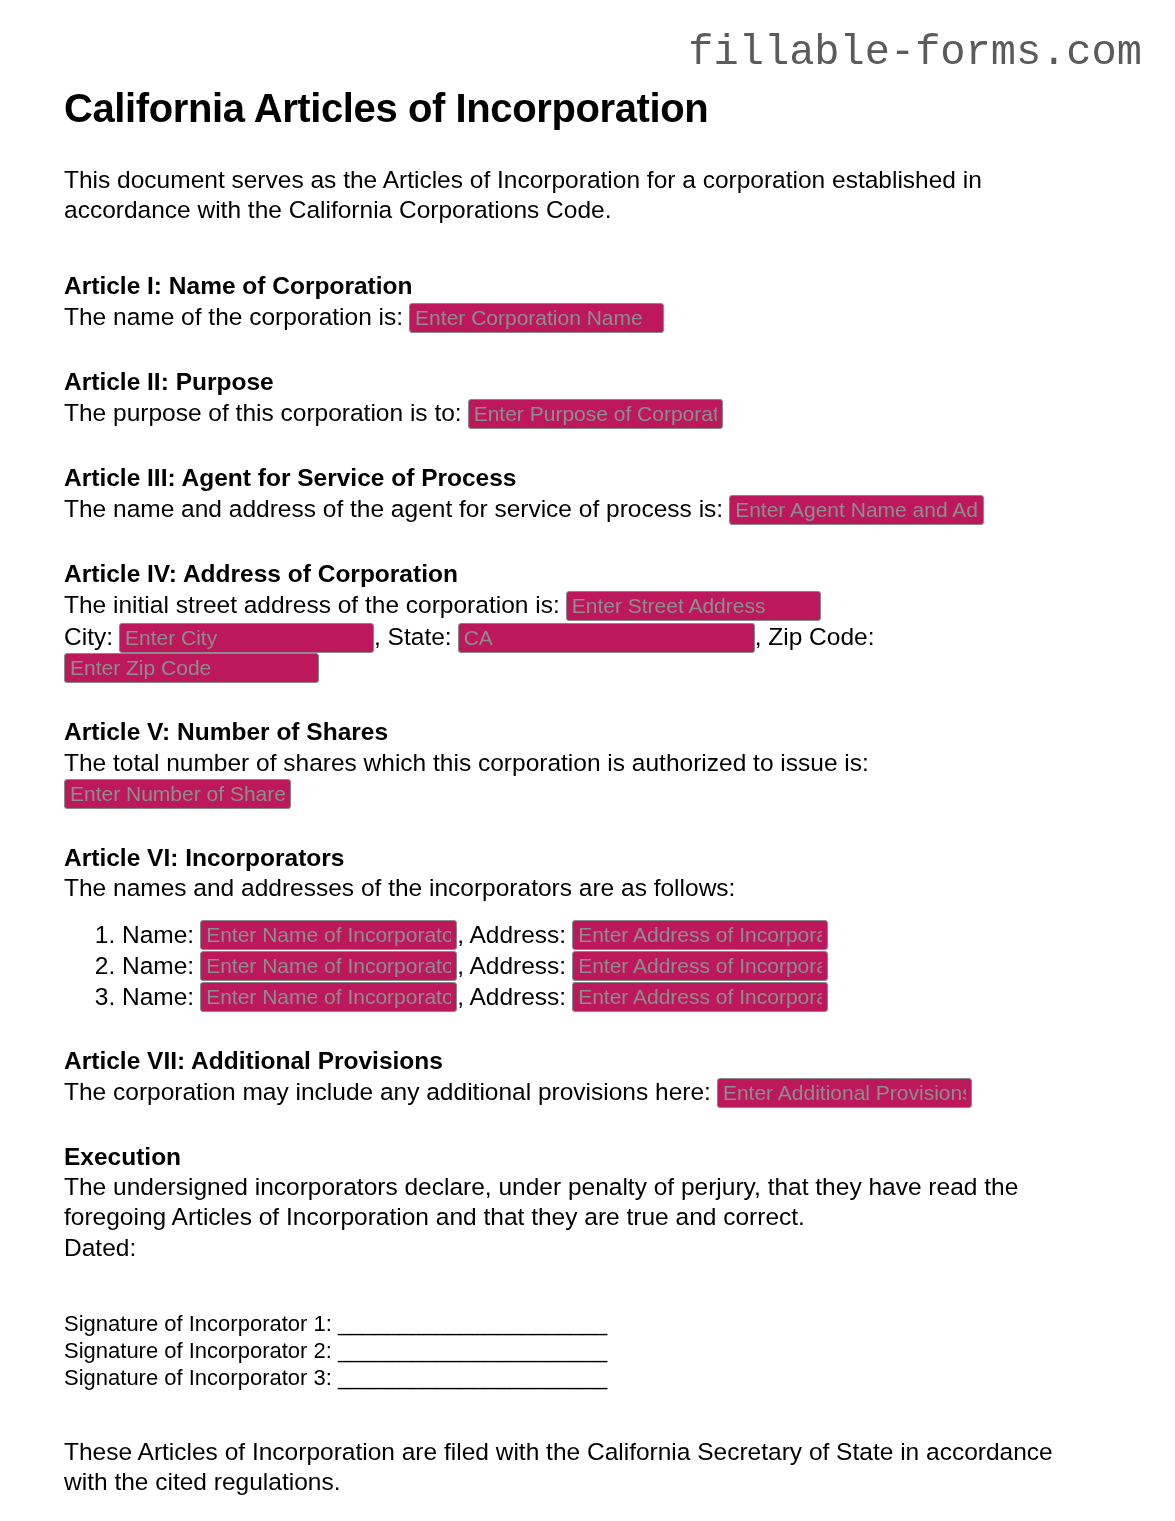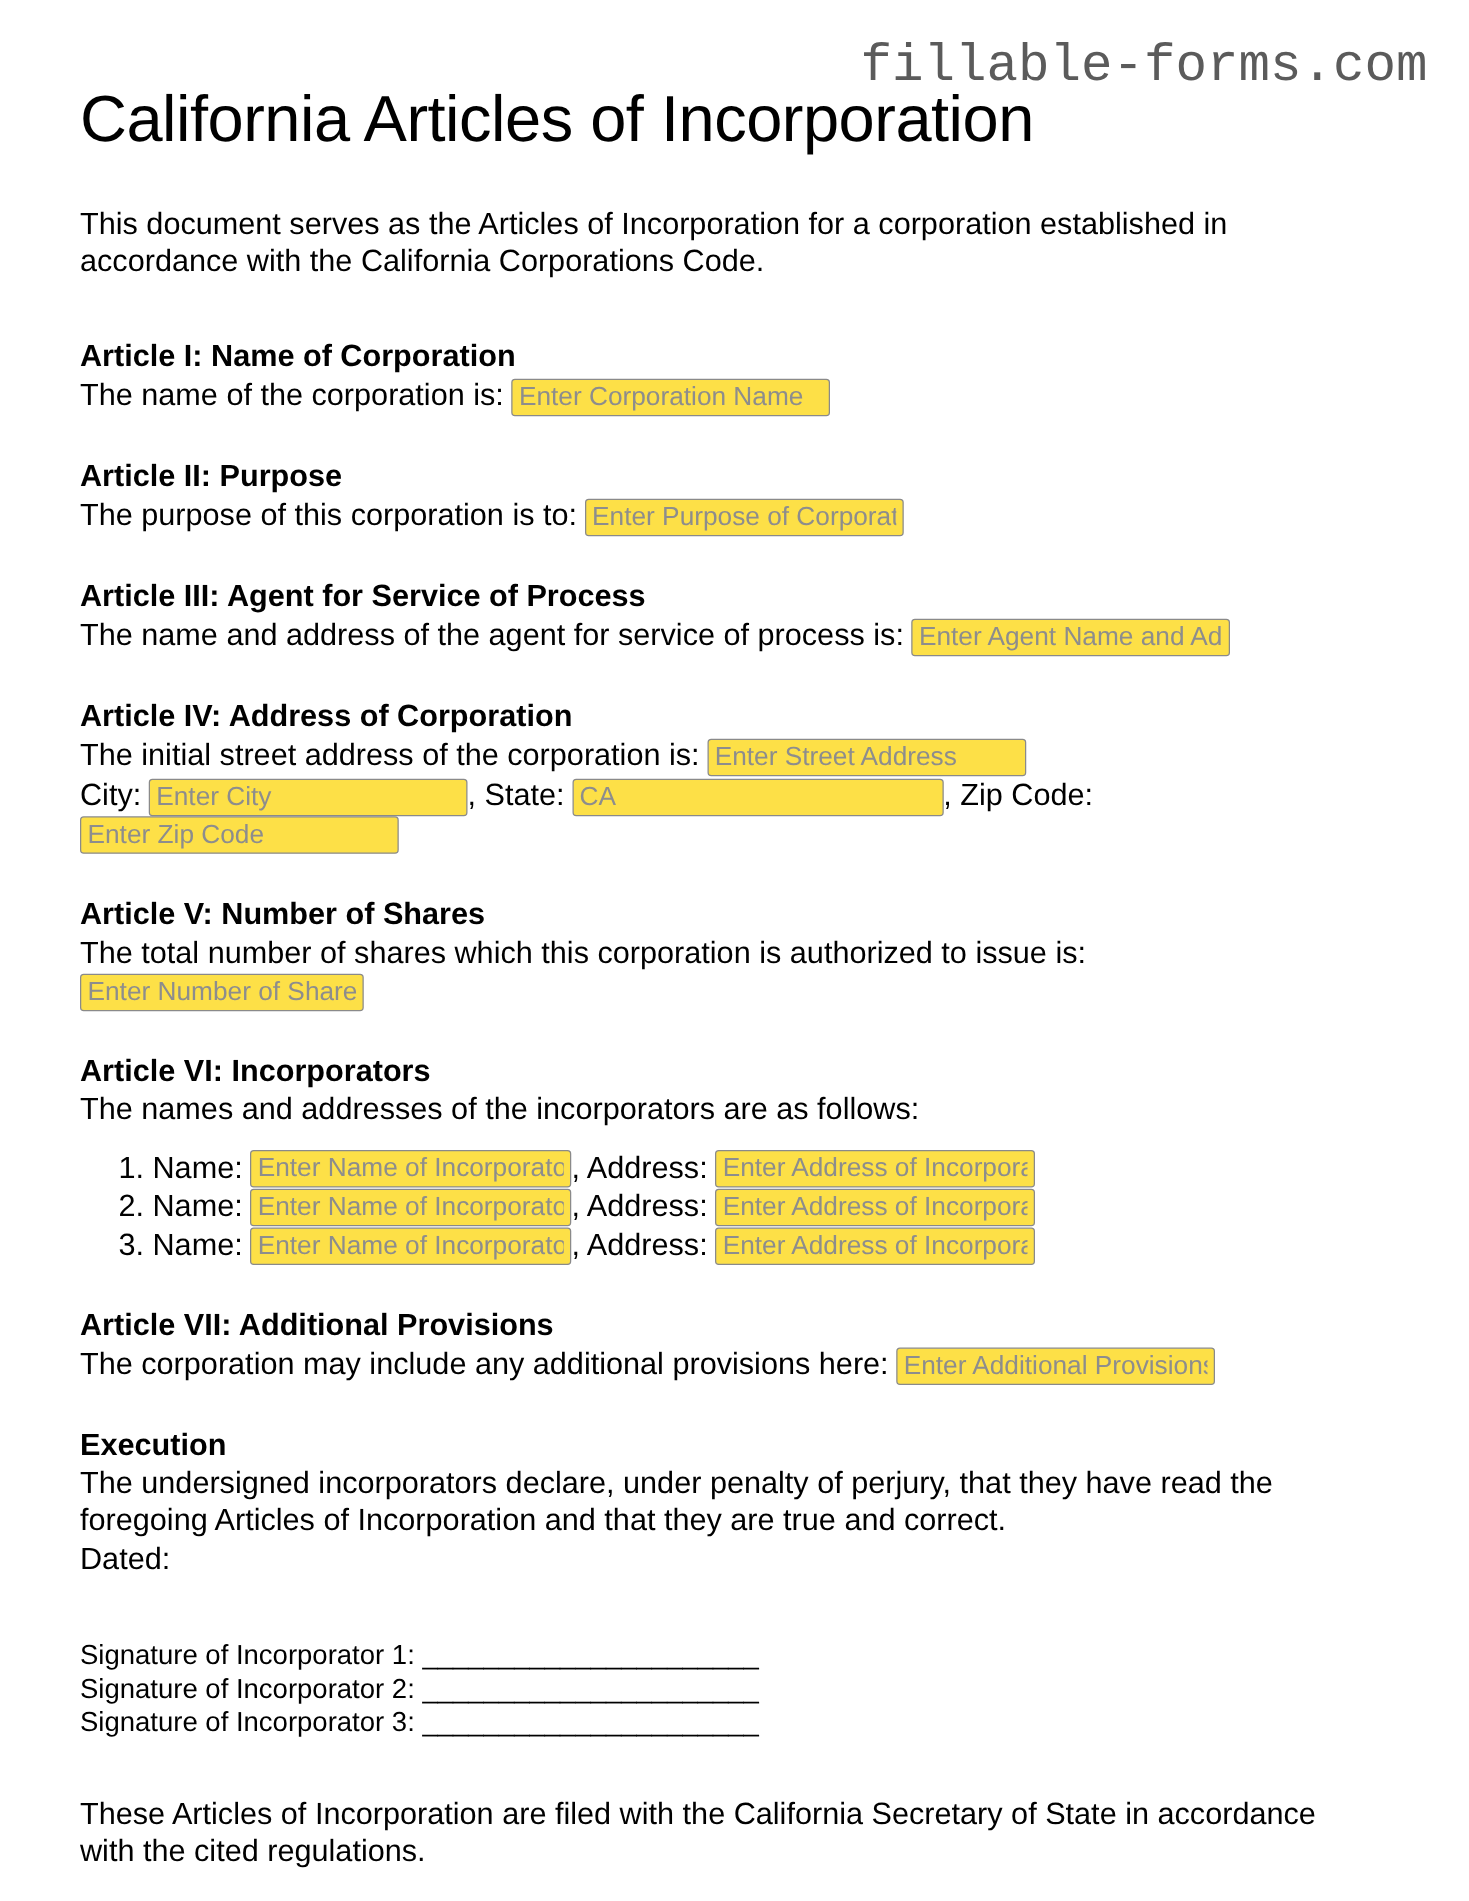--- a/index.html
+++ b/index.html
@@ -32,23 +32,23 @@
     letter-spacing: 0px;
     color: #5b5b5b;
     white-space: nowrap;
     line-height: 1;
   }
   h1.doc-title {
     margin: 0;
     padding: 0;
     position: absolute;
     left: 64px;
-    top: 68px;
-    font-size: 52px;
-    font-weight: normal;
+    top: 86px;
+    font-size: 40px;
+    font-weight: bold;
     letter-spacing: -0.4px;
     line-height: 1.1;
     white-space: nowrap;
   }
   .content {
     position: absolute;
     left: 64px;
     top: 165px;
     width: 1000px;
   }
@@ -76,21 +76,21 @@
     white-space: nowrap;
   }
   .line .txt { display: inline-block; }
 
   input.field {
     box-sizing: border-box;
     font-family: "Liberation Sans", "DejaVu Sans", sans-serif;
     font-size: 21px;
     line-height: 1;
     color: #000;
-    background: #fde047;
+    background: #be185d;
     border: 1px solid #8a8a8a;
     border-radius: 3px;
     padding: 3px 5px;
     height: 30px;
     margin: 0 0 0 6px;
     outline: none;
   }
   input.field::placeholder {
     color: #8d8d8d;
     opacity: 1;

